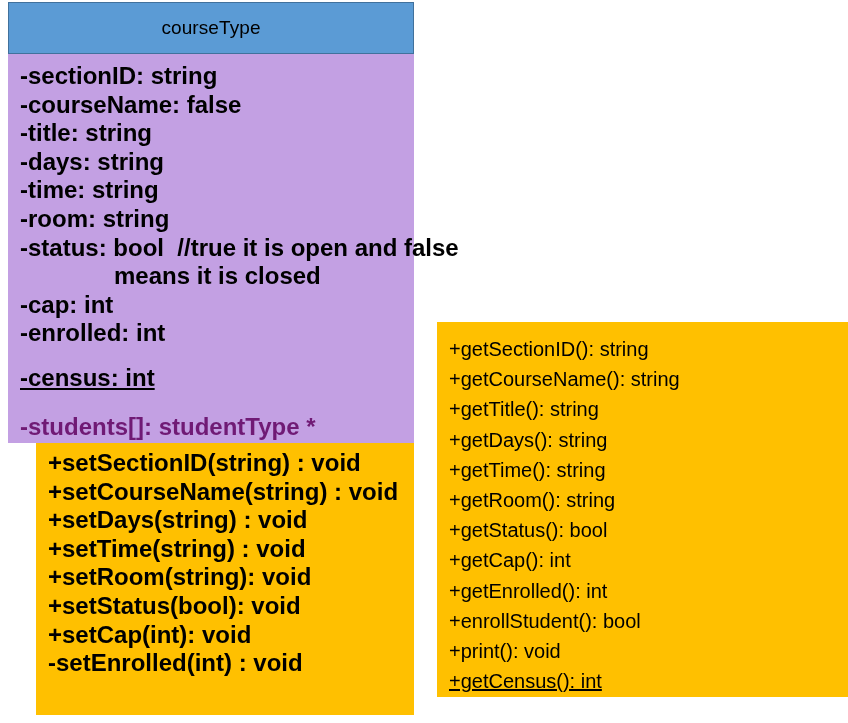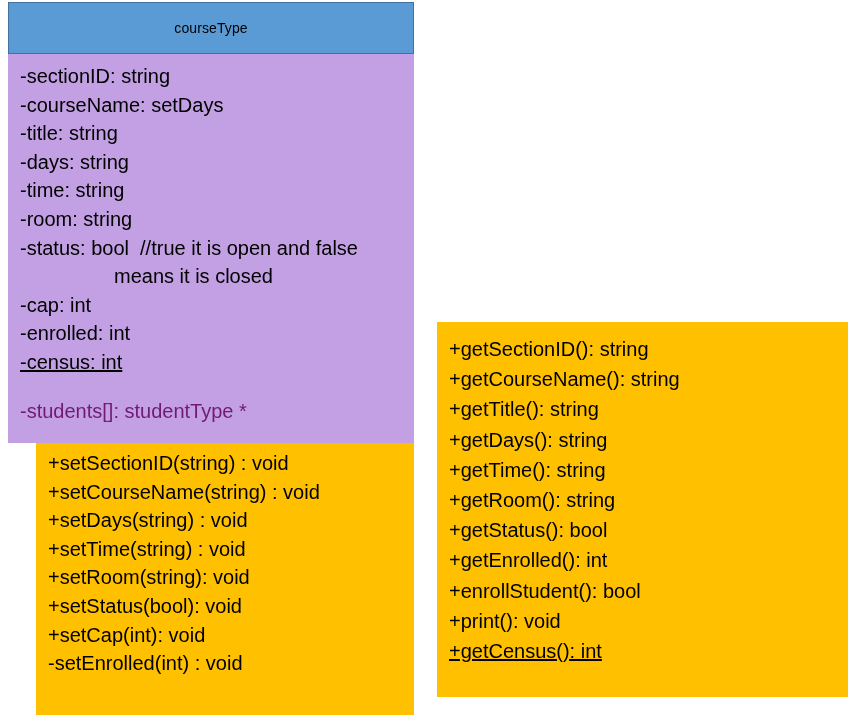--- a/index.html
+++ b/index.html
@@ -29,21 +29,21 @@
   .class-header {
     height: 52px;
     background: #5B9BD5;
     border: 1px solid #41719C;
     box-sizing: border-box;
     display: flex;
     align-items: center;
     justify-content: center;
   }
   .class-header .title {
-    font-size: 14px;
+    font-size: 19px;
     color: #000000;
     letter-spacing: .1px;
   }
 
   .attr-compartment {
     background: #C3A0E3;
     padding: 8px 0 0 0;
     box-sizing: border-box;
     height: 389px;
   }
@@ -63,29 +63,31 @@
     top: 322px;
     width: 411px;
     height: 375px;
     background: #FFC000;
     box-sizing: border-box;
     padding: 12px 0 0 0;
   }
 
   
   .member {
-    font-size: 20px;
+    font-size: 24px;
     line-height: 28.6px;
     color: #000000;
     padding-left: 12px;
     white-space: pre;
+    font-weight: bold;
   }
   .member.u span.txt,
   .member.u {
     text-decoration: underline;
+    margin-top: 16px;
   }
   .member.yellow {
     color: #701a75;
   }
   .member.spacer {
     height: 20px;
     line-height: 20px;
   }
   .member.cont {
     padding-left: 106px;
@@ -105,21 +107,21 @@
 <body>
 
 <div class="class-box-left">
 
   <div class="class-header">
     <div class="title">courseType</div>
   </div>
 
   <div class="attr-compartment">
     <div class="member">-sectionID: string</div>
-    <div class="member">-courseName: setDays</div>
+    <div class="member">-courseName: false</div>
     <div class="member">-title: string</div>
     <div class="member">-days: string</div>
     <div class="member">-time: string</div>
     <div class="member">-room: string</div>
     <div class="member">-status: bool  //true it is open and false</div>
     <div class="member cont">means it is closed</div>
     <div class="member">-cap: int</div>
     <div class="member">-enrolled: int</div>
     <div class="member u">-census: int</div>
     <div class="member spacer"></div>
@@ -140,17 +142,18 @@
 </div>
 
 <div class="class-box-right">
   <div class="right-member">+getSectionID(): string</div>
   <div class="right-member">+getCourseName(): string</div>
   <div class="right-member">+getTitle(): string</div>
   <div class="right-member">+getDays(): string</div>
   <div class="right-member">+getTime(): string</div>
   <div class="right-member">+getRoom(): string</div>
   <div class="right-member">+getStatus(): bool</div>
+  <div class="right-member">+getCap(): int</div>
   <div class="right-member">+getEnrolled(): int</div>
   <div class="right-member">+enrollStudent(): bool</div>
   <div class="right-member">+print(): void</div>
   <div class="right-member u">+getCensus(): int</div>
 </div>
 
 </body></html>

